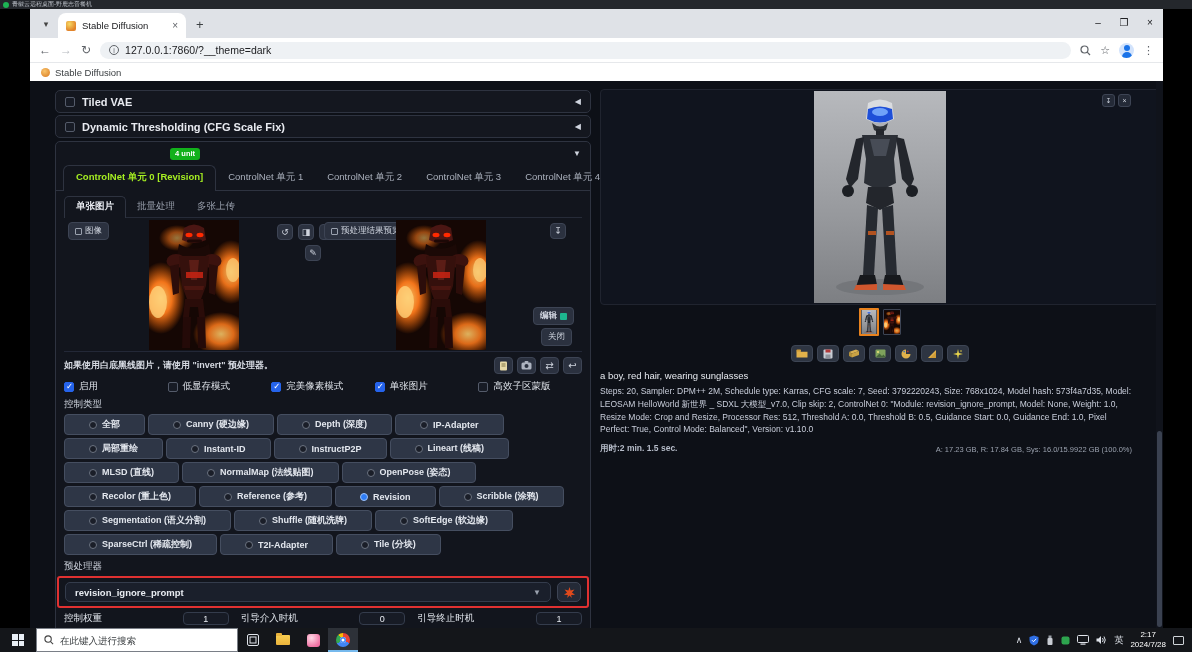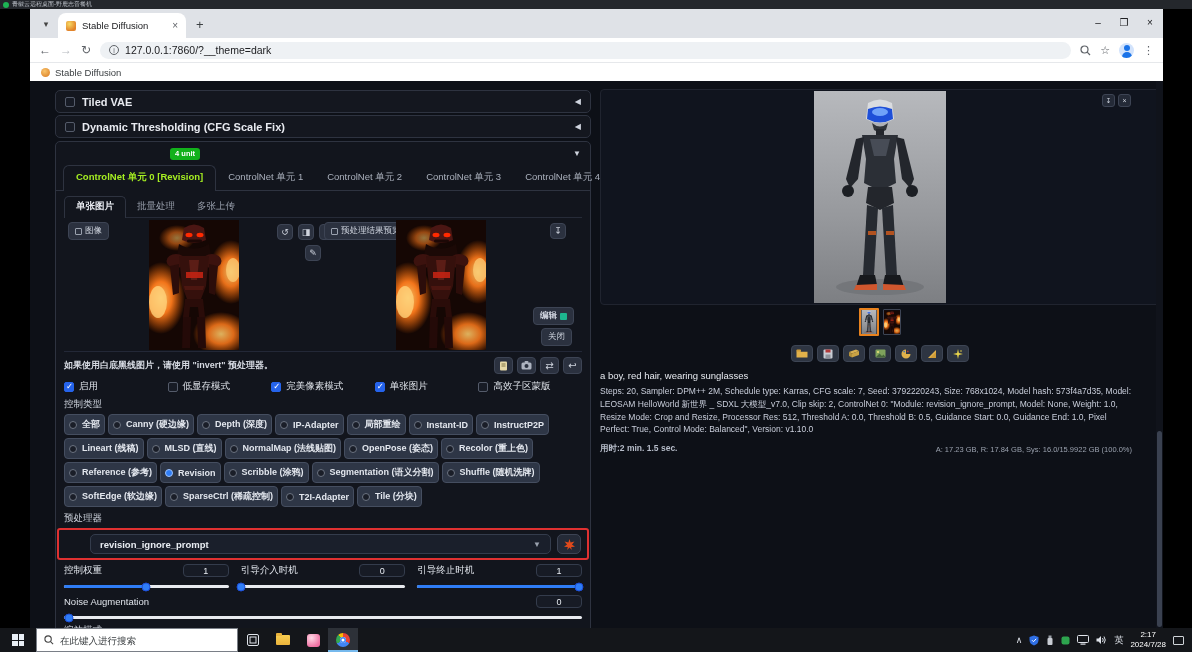--- a/index.html
+++ b/index.html
@@ -72,27 +72,27 @@
 
   .note-row { display:flex; align-items:center; margin:5px 0 3px; gap:4px; }
   .note-text { font-size:9px; font-weight:bold; color:#d6dae2; flex:1; }
   .big-tbtn { width:19px; height:17px; background:#2b313f; border:1px solid #3d4454; border-radius:4px; color:#cfd4de; font-size:10px; display:flex; align-items:center; justify-content:center; }
 
   .check-row { display:flex; margin:6px 0 2px; }
   .check-item { display:flex; align-items:center; gap:5px; width:20%; }
   .check-label { font-size:9.5px; color:#dfe3ea; }
   .sec-label { font-size:9.5px; color:#cfd4de; margin:5px 0 3px; }
   .chips-wrap { display:flex; flex-wrap:wrap; gap:3px; }
-  .radio-chip { display:inline-flex; align-items:center; gap:5px; background:#2e3646; border:1px solid #454e60; border-radius:4px; padding:3px 4px; }
+  .radio-chip { display:inline-flex; align-items:center; gap:5px; background:#2e3646; border:1px solid #454e60; border-radius:4px; padding:3px 24px; }
   .radio-dot { width:8px; height:8px; border-radius:50%; border:1px solid #6b7381; background:#1a1e28; flex:none; }
   .radio-chip.selected .radio-dot { background:#2f7df6; border-color:#9ec3fb; }
   .chip-label { font-size:9px; font-weight:bold; color:#e3e7ee; white-space:nowrap; }
 
   .preproc-row { display:flex; align-items:center; gap:6px; border:2px solid #e03131; border-radius:3px; padding:4px 6px; margin:1px -7px 4px; }
-  .dropdown { flex:1; height:20px; background:#1a1f2b; border:1px solid #343c4c; border-radius:5px; display:flex; align-items:center; padding:0 9px;margin-left:25px; }
+  .dropdown { flex:1; height:20px; background:#1a1f2b; border:1px solid #343c4c; border-radius:5px; display:flex; align-items:center; padding:0 9px; }
   .dropdown-text { flex:1; font-size:9.5px; font-weight:bold; color:#e8ecf2; }
   .caret { color:#9aa1ae; font-size:8px; }
   .run-btn { width:24px; height:20px; background:#242a37; border:1px solid #3d4454; border-radius:5px; display:flex; align-items:center; justify-content:center; flex:none; }
 
   .sliders-row { display:flex; gap:12px; margin-top:2px; }
   .slider-cell { flex:1; }
   .slider-head { display:flex; justify-content:space-between; align-items:center; }
   .slider-label { font-size:9.5px; color:#dfe3ea; }
   .num-box { width:46px; height:13px; background:#171b25; border:1px solid #343c4c; border-radius:4px; color:#e8ecf2; font-size:9px; display:flex; align-items:center; justify-content:center; }
   .slider-track { position:relative; height:3px; background:#e8eaef; border-radius:2px; margin-top:8px; }

